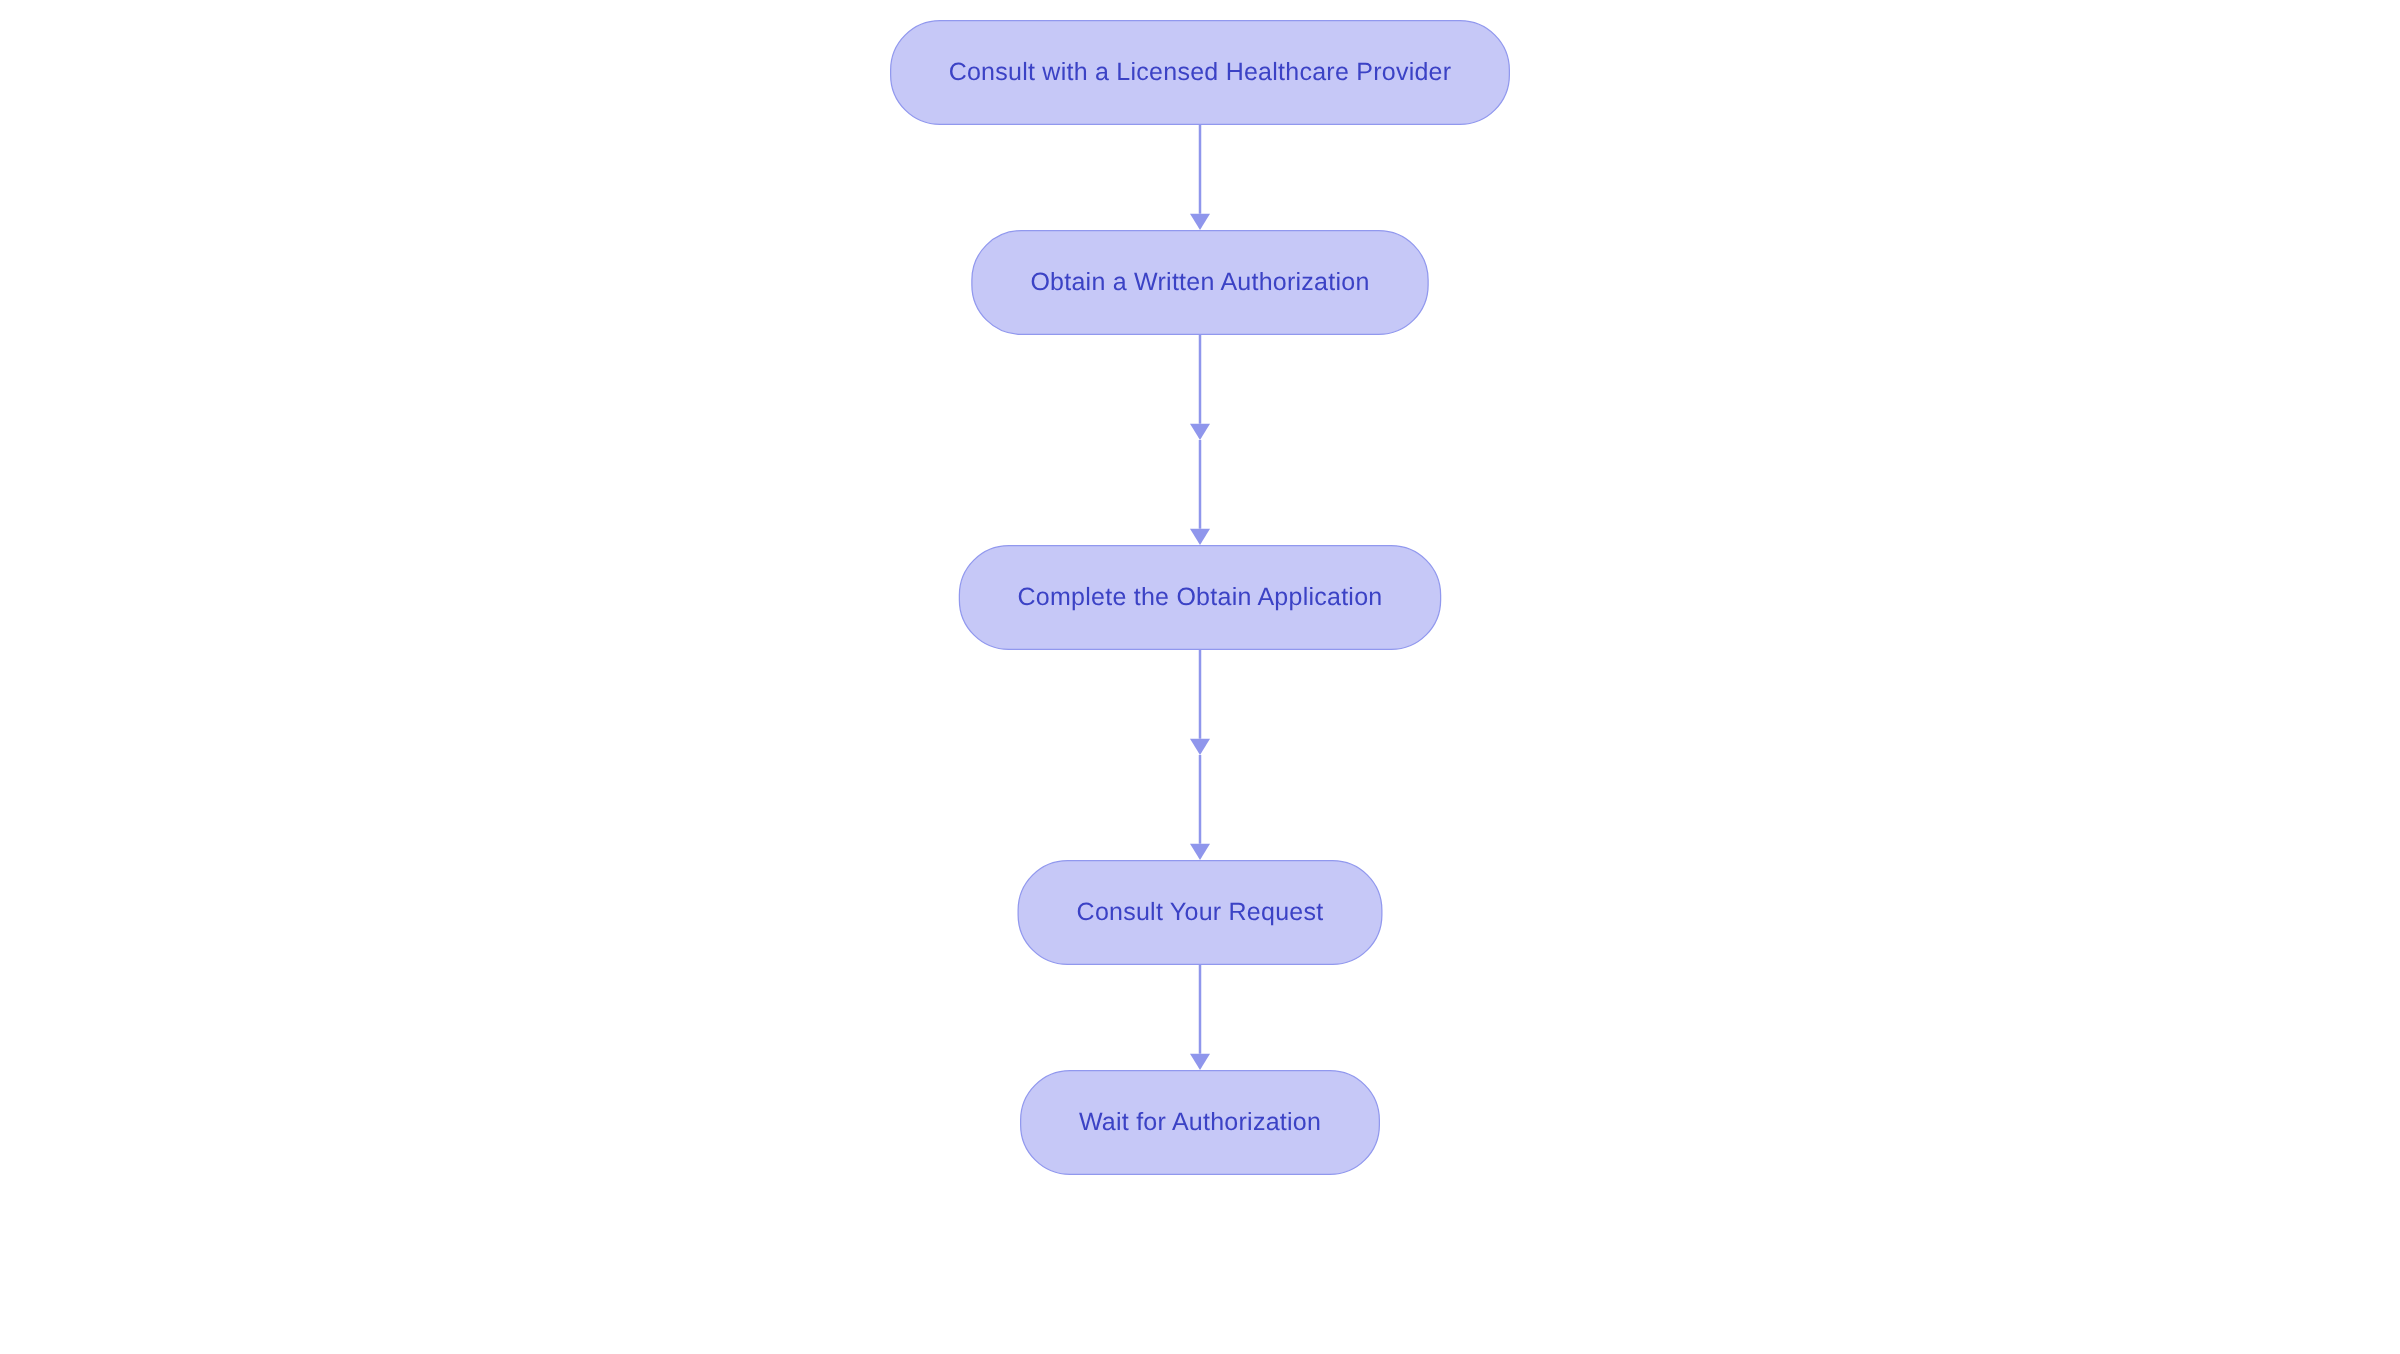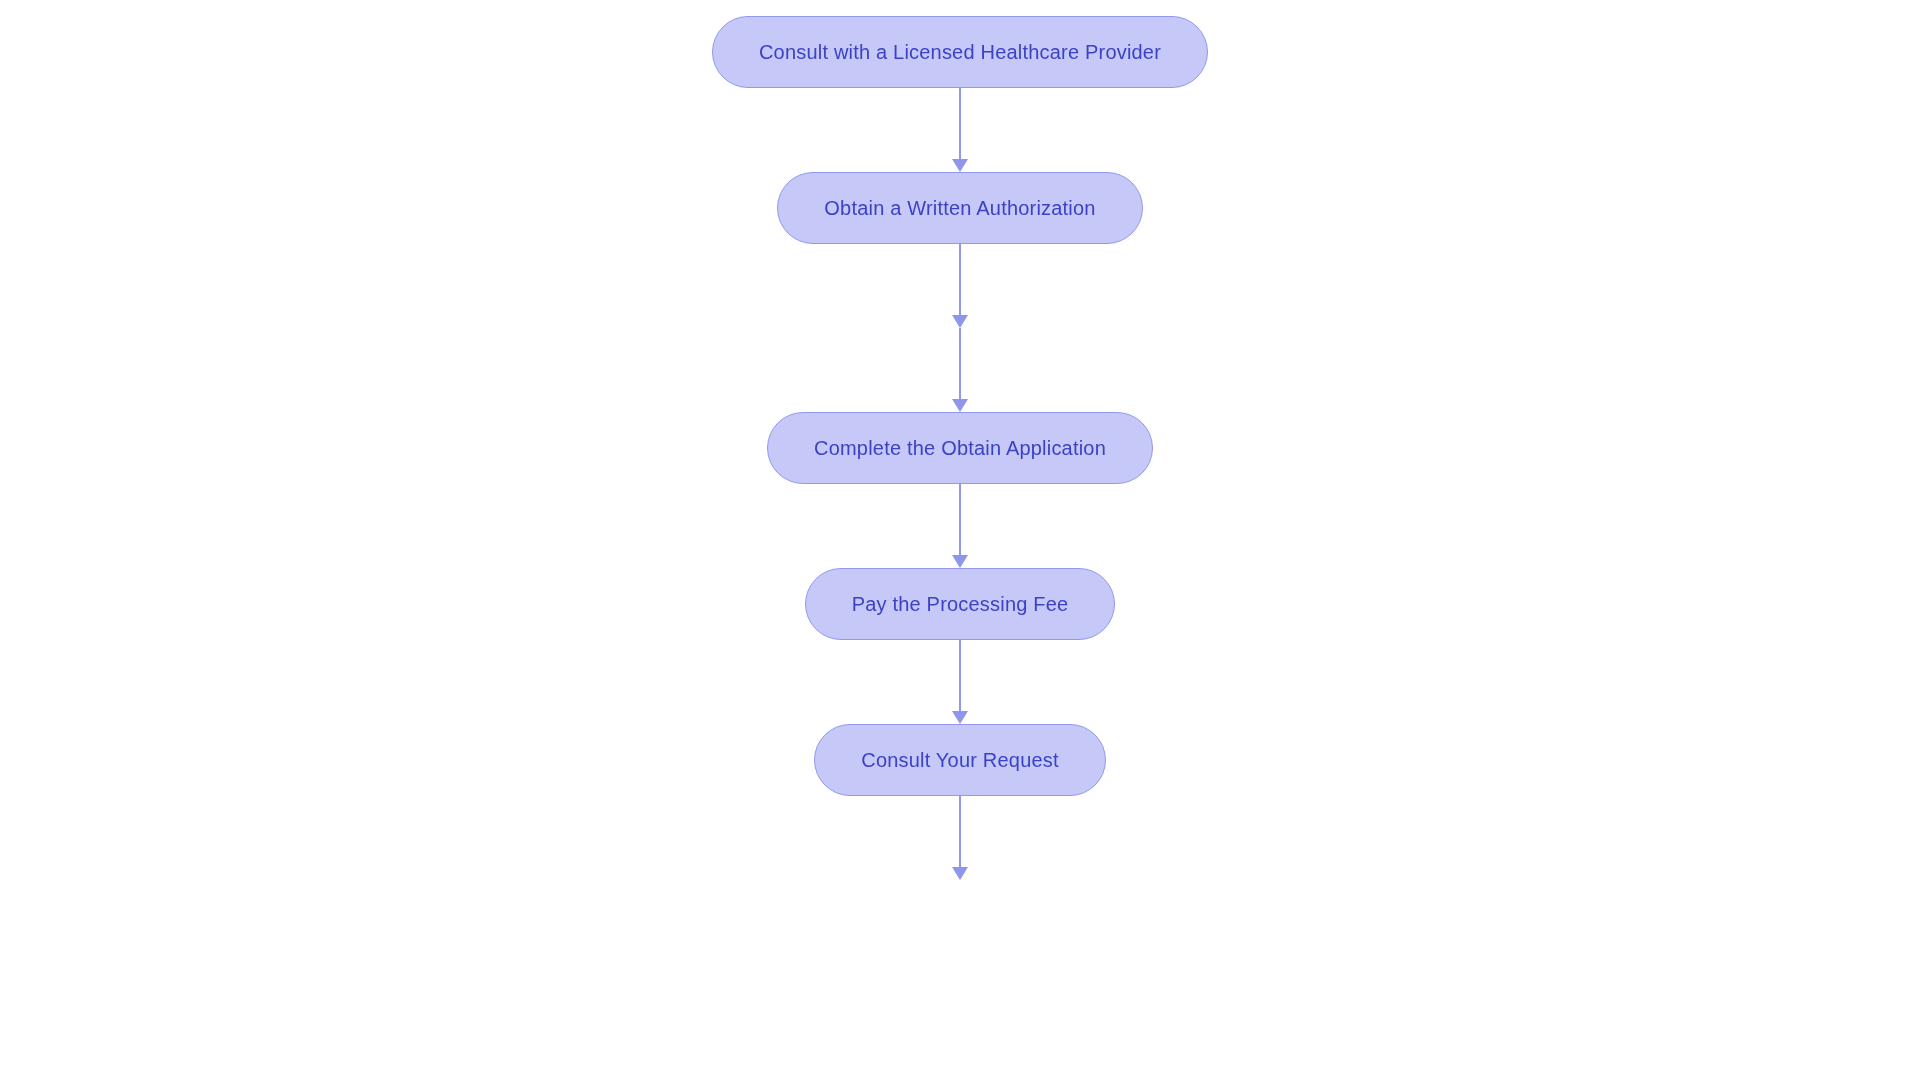--- a/index.html
+++ b/index.html
@@ -19,21 +19,21 @@
   }
   .canvas {
     width: 1920px;
     height: 1083px;
     padding-top: 16px;
     display: flex;
     flex-direction: column;
     align-items: center;
   }
   .node {
-    height: 72px;
+    height: 84px;
     min-width: 230px;
     padding: 0 46px;
     display: flex;
     align-items: center;
     justify-content: center;
     background: var(--node-fill);
     border: 1.5px solid var(--node-border);
     border-radius: 40px;
     flex: 0 0 auto;
   }
@@ -97,32 +97,32 @@
 
   <div class="node">
     <span class="node-label">Complete the Obtain Application</span>
   </div>
 
   <div class="connector">
     <div class="arrow-line"></div>
     <div class="arrow-head"></div>
   </div>
 
-  <div class="node">
-    <span class="node-label">Pay the Processing Fee</span>
-  </div>
 
   <div class="connector">
     <div class="arrow-line"></div>
     <div class="arrow-head"></div>
   </div>
 
   <div class="node">
     <span class="node-label">Consult Your Request</span>
   </div>
 
   <div class="connector">
     <div class="arrow-line"></div>
     <div class="arrow-head"></div>
   </div>
 
+  <div class="node">
+    <span class="node-label">Wait for Authorization</span>
+  </div>
 
 </div>
 
 </body></html>

